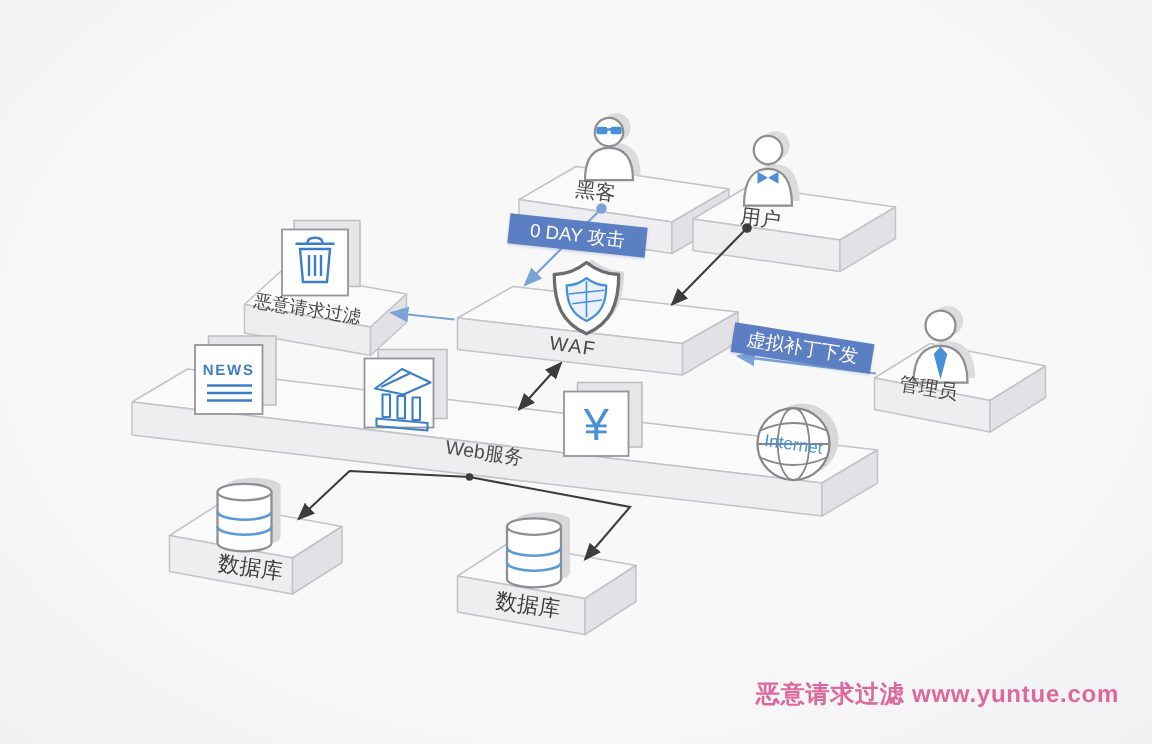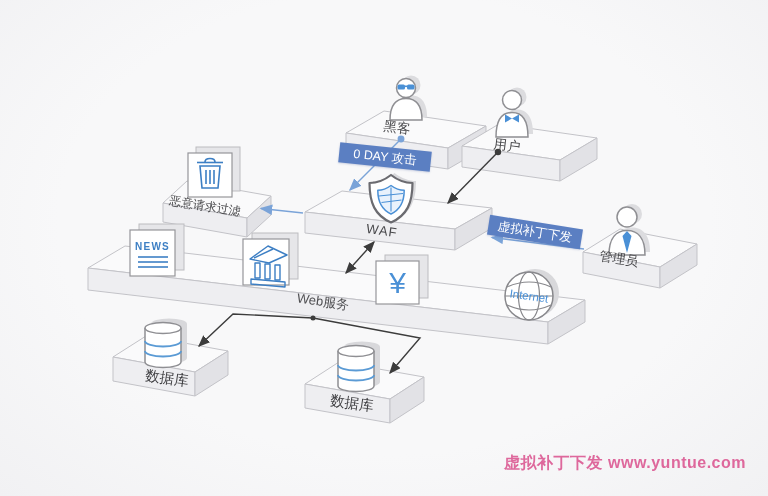--- a/index.html
+++ b/index.html
@@ -228,15 +228,15 @@
 <div class="lbl" style="left:282px; top:293px; width:82px; height:18px; transform:rotate(8deg); color:#4f4f52;">Web服务</div>
 
 <div class="lbl" style="left:126px; top:368px; width:82px; height:20px; transform:rotate(8deg); font-size:14.5px; color:#3d3d40;">数据库</div>
 
 <div class="lbl" style="left:311px; top:393px; width:82px; height:20px; transform:rotate(8deg); font-size:14.5px; color:#3d3d40;">数据库</div>
 
 <div class="badge" style="left:339px; top:147px; width:92px; height:20px; transform:rotate(6deg);">0 DAY 攻击</div>
 
 <div class="badge" style="left:488px; top:222px; width:94px; height:20px; transform:rotate(9deg);">虚拟补丁下发</div>
 
-<div class="watermark">虚拟补丁下发 www.yuntue.com</div>
+<div class="watermark">恶意请求过滤 www.yuntue.com</div>
 
 </div>
 
 </body></html>

